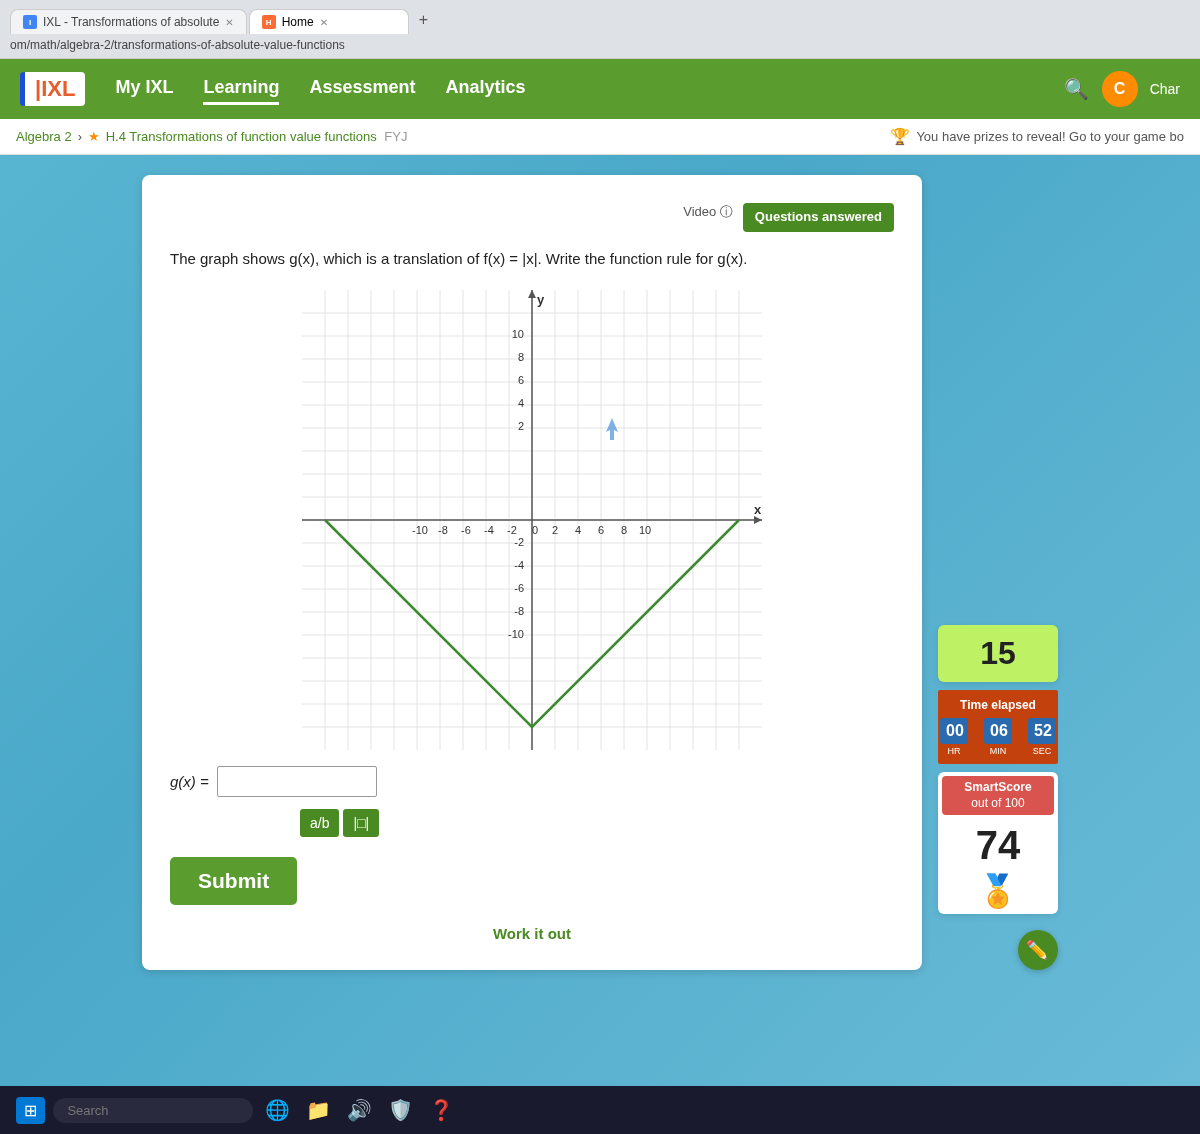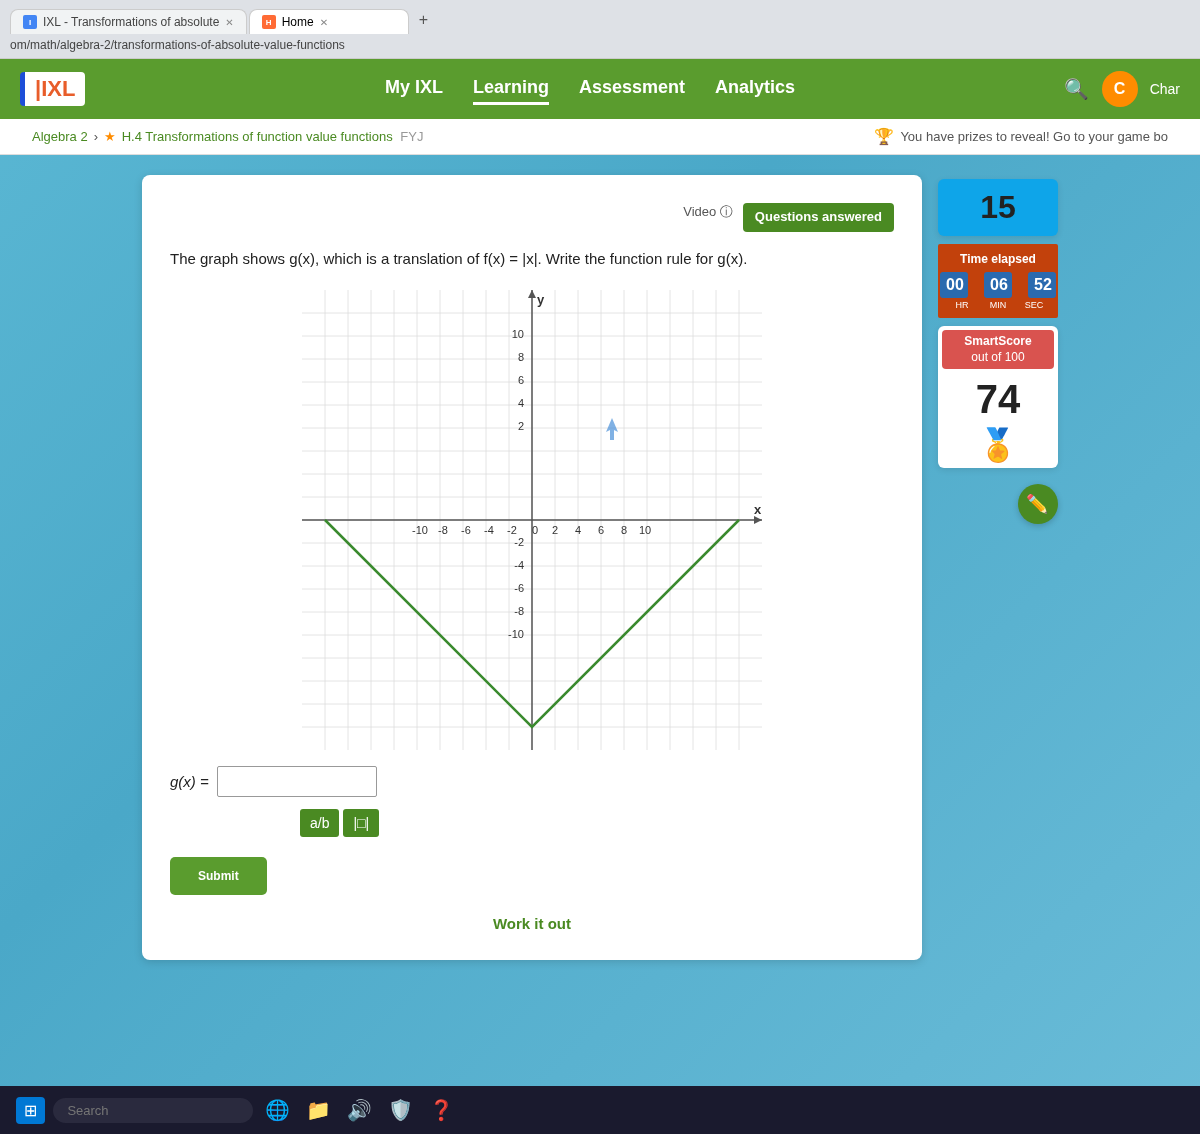--- a/index.html
+++ b/index.html
@@ -86,21 +86,21 @@
       padding: 4px 10px;
       border-radius: 4px;
       margin-right: 30px;
       border-left: 5px solid #1d4ed8;
     }
     .ixl-logo span { color: #e85d2a; }
     .ixl-nav {
       display: flex;
       gap: 30px;
       flex: 1;
-      justify-content: center;
+      justify-content: flex-start;
     }
     .ixl-nav a {
       color: #fff;
       text-decoration: none;
       font-size: 18px;
       font-weight: 600;
       padding: 4px 0;
     }
     .ixl-nav a.active {
       border-bottom: 3px solid #fff;
@@ -128,21 +128,21 @@
       font-size: 16px;
     }
     .char-label {
       color: #fff;
       font-size: 14px;
     }
 
     
     .breadcrumb-bar {
       background: #fff;
-      padding: 8px 32px;
+      padding: 8px 16px;
       font-size: 13px;
       color: #555;
       display: flex;
       align-items: center;
       gap: 6px;
       border-bottom: 1px solid #ddd;
     }
     .breadcrumb-bar a { color: #4a8a22; text-decoration: none; }
     .prizes-banner {
       margin-left: auto;
@@ -153,20 +153,21 @@
       gap: 6px;
     }
     .prizes-banner .trophy { font-size: 16px; }
 
     
     .main-content {
       display: flex;
       justify-content: center;
       padding: 20px;
       gap: 16px;
+      align-items: flex-end;
     }
 
     .question-card {
       background: #fff;
       border-radius: 8px;
       padding: 28px;
       max-width: 780px;
       flex: 1;
       box-shadow: 0 2px 8px rgba(0,0,0,0.15);
     }
@@ -256,21 +257,21 @@
       font-size: 14px;
       cursor: pointer;
     }
 
     .submit-btn {
       background: #5a9c2e;
       color: white;
       border: none;
       border-radius: 5px;
       padding: 12px 28px;
-      font-size: 12px;
+      font-size: 21px;
       font-weight: bold;
       cursor: pointer;
       margin-bottom: 20px;
     }
 
     .work-it-out {
       text-align: center;
       color: #4a8a22;
       font-size: 15px;
       font-weight: bold;
@@ -279,21 +280,21 @@
 
     
     .right-sidebar {
       width: 120px;
       display: flex;
       flex-direction: column;
       gap: 8px;
       padding-top: 4px;
     }
     .stat-card {
-      background: #0ea5e9;
+      background: #bef264;
       border-radius: 6px;
       padding: 10px;
       text-align: center;
       box-shadow: 0 2px 6px rgba(0,0,0,0.1);
     }
     .stat-number {
       font-size: 32px;
       font-weight: bold;
       color: #222;
     }
@@ -319,21 +320,21 @@
       border-radius: 3px;
       padding: 4px 6px;
       font-size: 16px;
       font-weight: bold;
       min-width: 28px;
       text-align: center;
     }
     .time-digit-labels {
       display: flex;
       justify-content: center;
-      gap: 8px;
+      gap: 16px;
       font-size: 9px;
       margin-top: 2px;
     }
     .time-digit-label-item {
       min-width: 28px;
       text-align: center;
     }
     .smartscore-card {
       background: #fff;
       border-radius: 6px;

